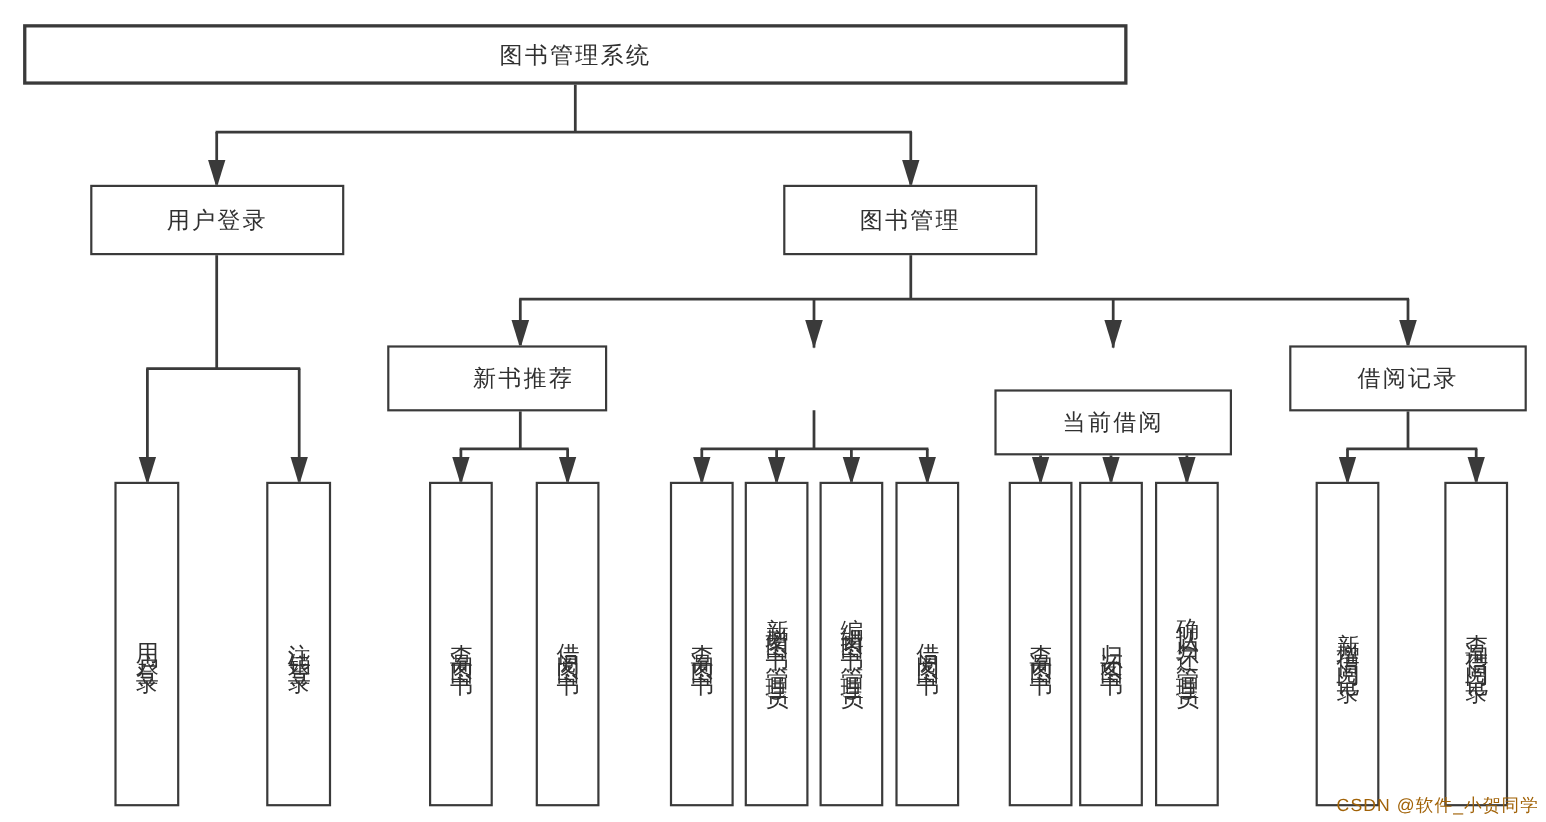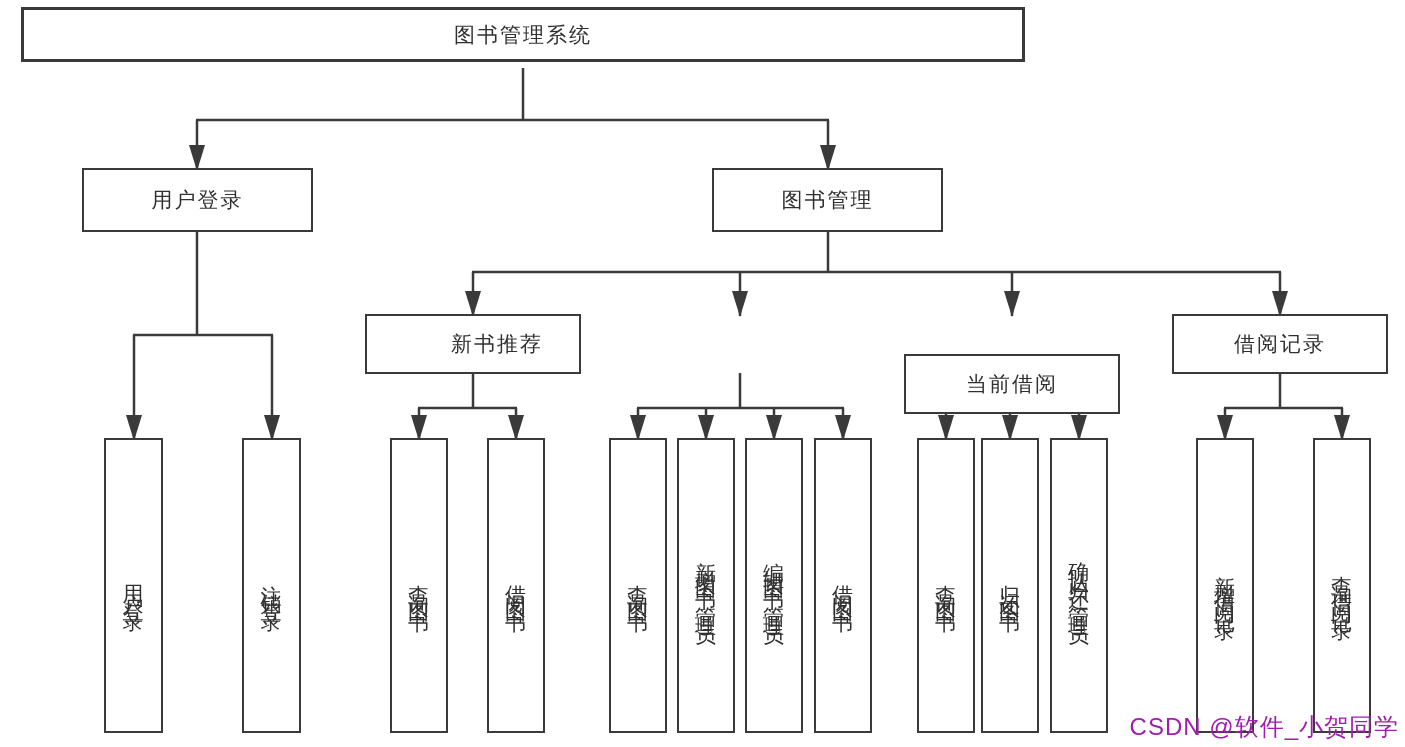--- a/index.html
+++ b/index.html
@@ -18,21 +18,21 @@
     color:#303030; z-index:2;
   }
   .hnode { font-size:21px; letter-spacing:2px; }
   .root  { border-width:3px; }
   .vnode {
     writing-mode:vertical-rl; text-orientation:mixed;
     font-size:21px; letter-spacing:9px; line-height:1;
   }
   .watermark {
     position:absolute; right:6px; bottom:4px; z-index:3;
-    color:#a21caf; font-size:24px; letter-spacing:1px;
+    color:#a16207; font-size:16px; letter-spacing:1px;
   }
 </style>
 </head>
 <body>
 
 <div id="canvas">
 
   <svg class="wires" width="1405" height="747" viewBox="0 0 1405 747">
     <defs>
       <marker id="arw" markerUnits="userSpaceOnUse" markerWidth="26" markerHeight="18" viewBox="0 0 26 18" refX="25" refY="9" orient="auto">
@@ -81,26 +81,26 @@
       <path class="ln" d="M1079 408 V440" marker-end="url(#arw)"></path>
     </g>
 
     <g>
       <path class="ln" d="M1280 373 V408 M1224 408 H1343"></path>
       <path class="ln" d="M1225 408 V440" marker-end="url(#arw)"></path>
       <path class="ln" d="M1342 408 V440" marker-end="url(#arw)"></path>
     </g>
   </svg>
 
-  <div class="node hnode root" style="left:21px; top:7px; width:1004px; height:55px;">图书管理系统</div>
+  <div class="node hnode root" style="left:21px; top:22px; width:1004px; height:55px;">图书管理系统</div>
 
   <div class="node hnode" style="left:82px; top:168px; width:231px; height:64px;">用户登录</div>
   <div class="node hnode" style="left:712px; top:168px; width:231px; height:64px;text-align:center;">图书管理</div>
 
-  <div class="node hnode" style="left:365px; top:314px; width:216px; height:60px;padding-left:48px;">新书推荐</div>
+  <div class="node hnode" style="left:352px; top:314px; width:200px; height:60px;padding-left:48px;">新书推荐</div>
   <div class="node hnode" style="left:904px; top:314px; width:216px; height:60px;margin-top:40px;">当前借阅</div>
   <div class="node hnode" style="left:1172px; top:314px; width:216px; height:60px;">借阅记录</div>
 
   <div class="node vnode" style="left:104px; top:438px; width:59px; height:295px;">用户登录</div>
   <div class="node vnode" style="left:242px; top:438px; width:59px; height:295px;">注销登录</div>
 
   <div class="node vnode" style="left:390px; top:438px; width:58px; height:295px;">查询图书</div>
   <div class="node vnode" style="left:487px; top:438px; width:58px; height:295px;">借阅图书</div>
 
   <div class="node vnode" style="left:609px; top:438px; width:58px; height:295px;">查询图书</div>

